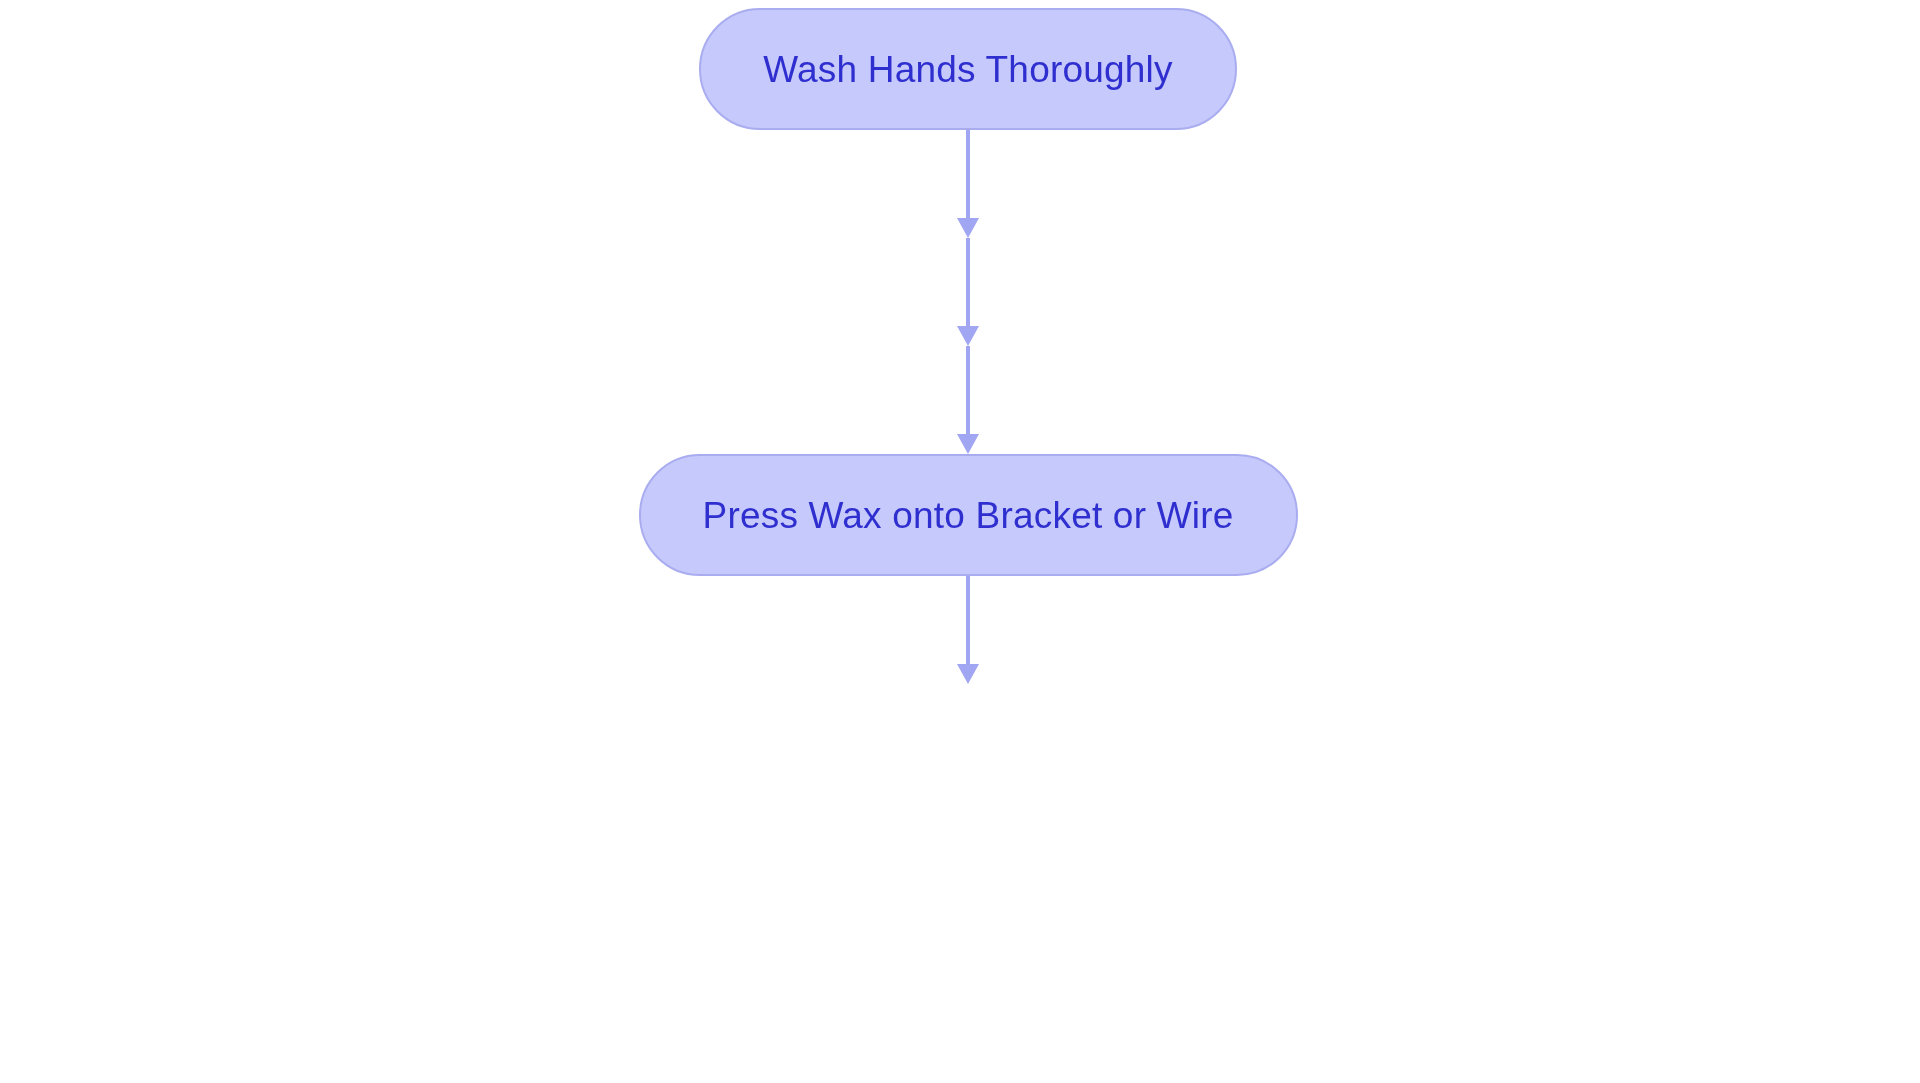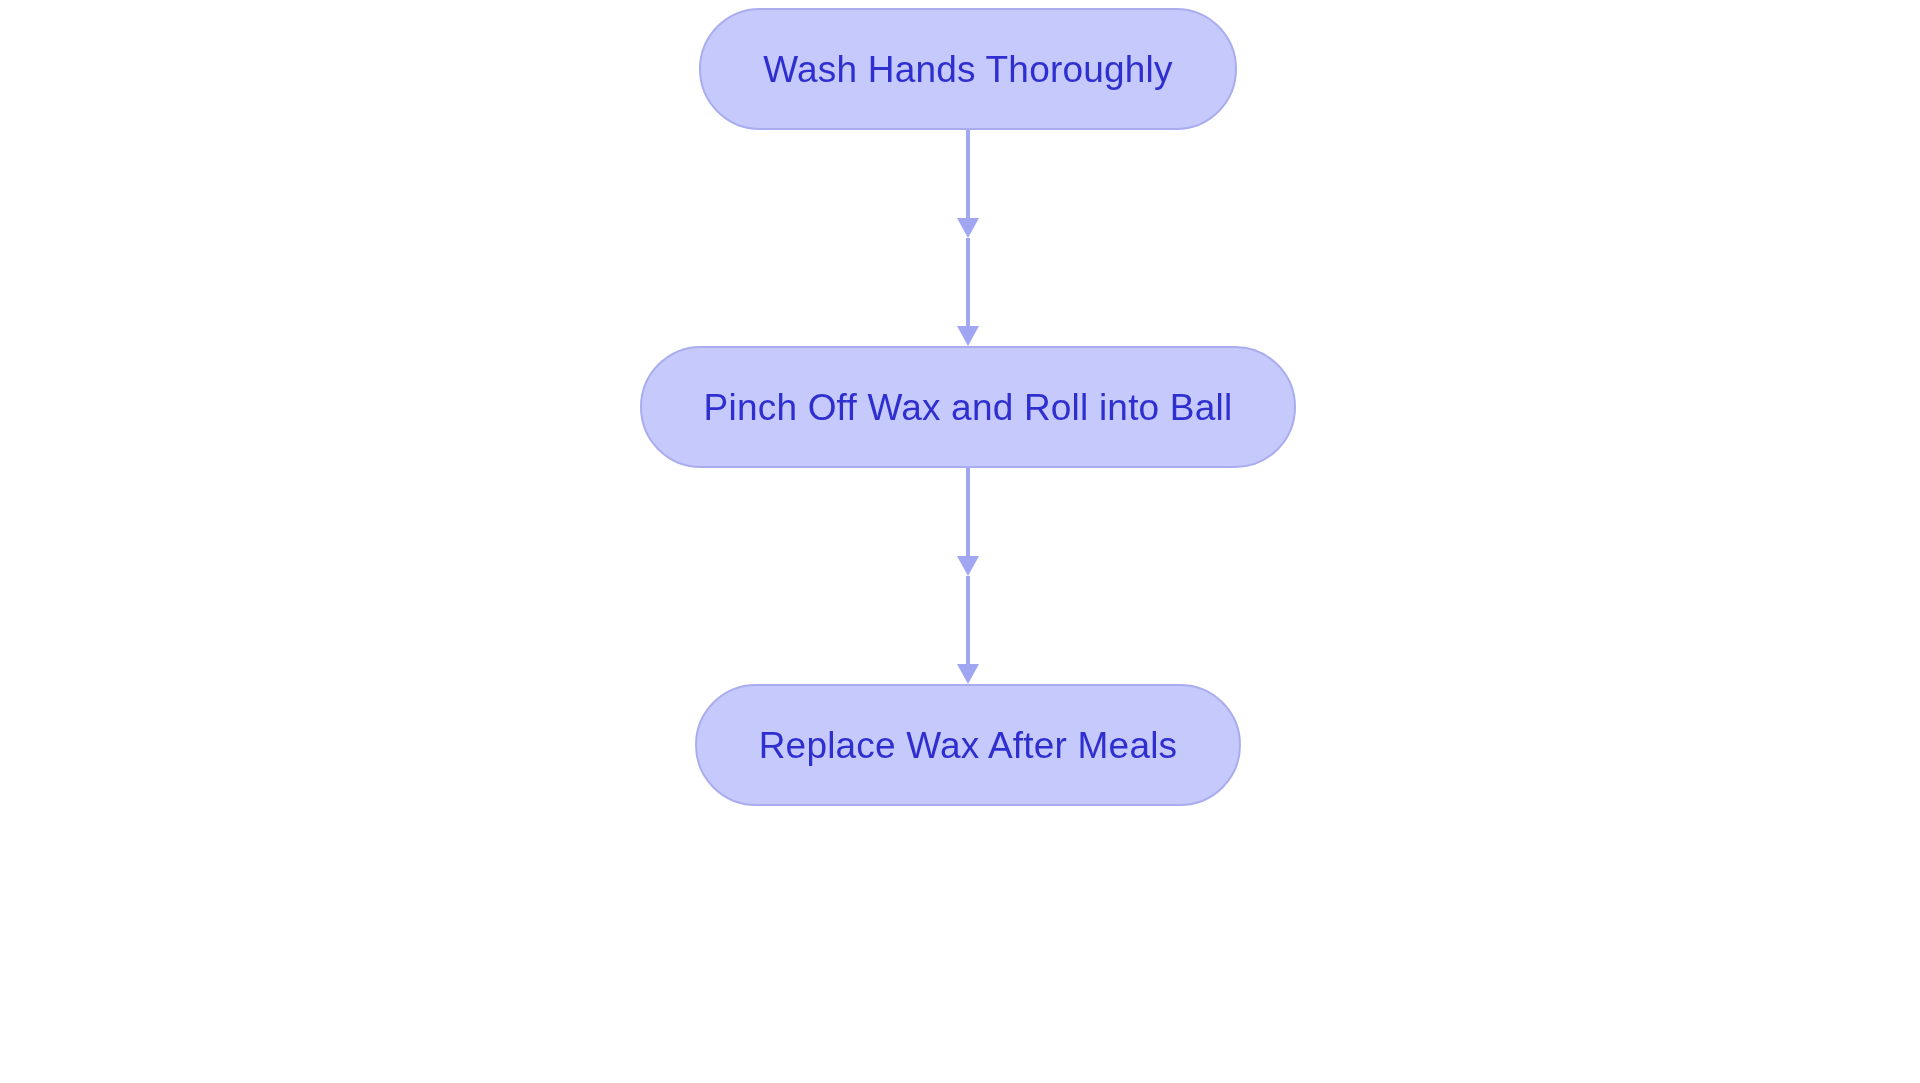--- a/index.html
+++ b/index.html
@@ -100,33 +100,30 @@
       <div class="connector-line"></div>
       <div class="connector-arrow"></div>
     </div>
 
 
     <div class="connector">
       <div class="connector-line"></div>
       <div class="connector-arrow"></div>
     </div>
 
+
+    <div class="connector">
+      <div class="connector-line"></div>
+      <div class="connector-arrow"></div>
+    </div>
+
     <div class="node">
-      <span class="node-label">Pinch Off Wax and Roll into Ball</span>
+      <span class="node-label">Press Wax onto Bracket or Wire</span>
     </div>
 
     <div class="connector">
       <div class="connector-line"></div>
       <div class="connector-arrow"></div>
     </div>
 
 
-    <div class="connector">
-      <div class="connector-line"></div>
-      <div class="connector-arrow"></div>
-    </div>
-
-    <div class="node">
-      <span class="node-label">Replace Wax After Meals</span>
-    </div>
-
   </div>
 </div>
 
 </body></html>

